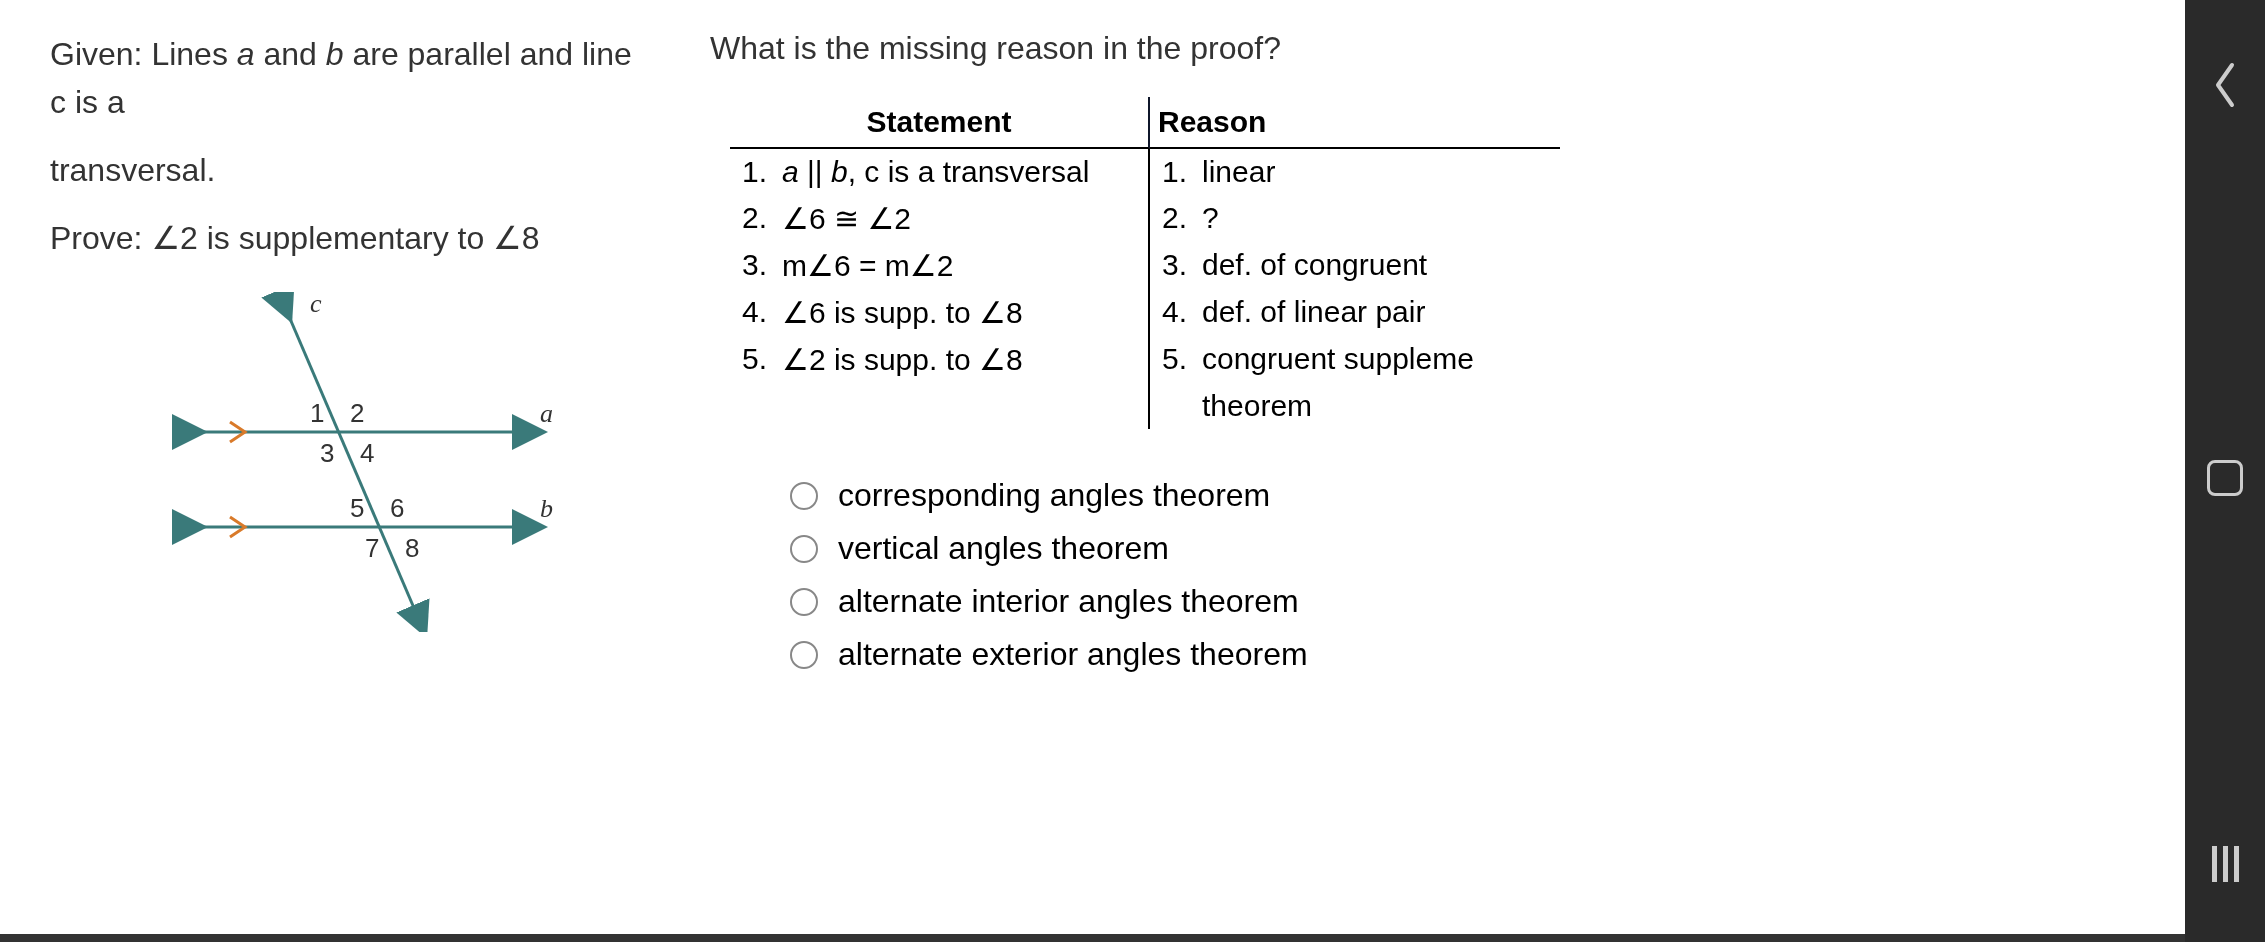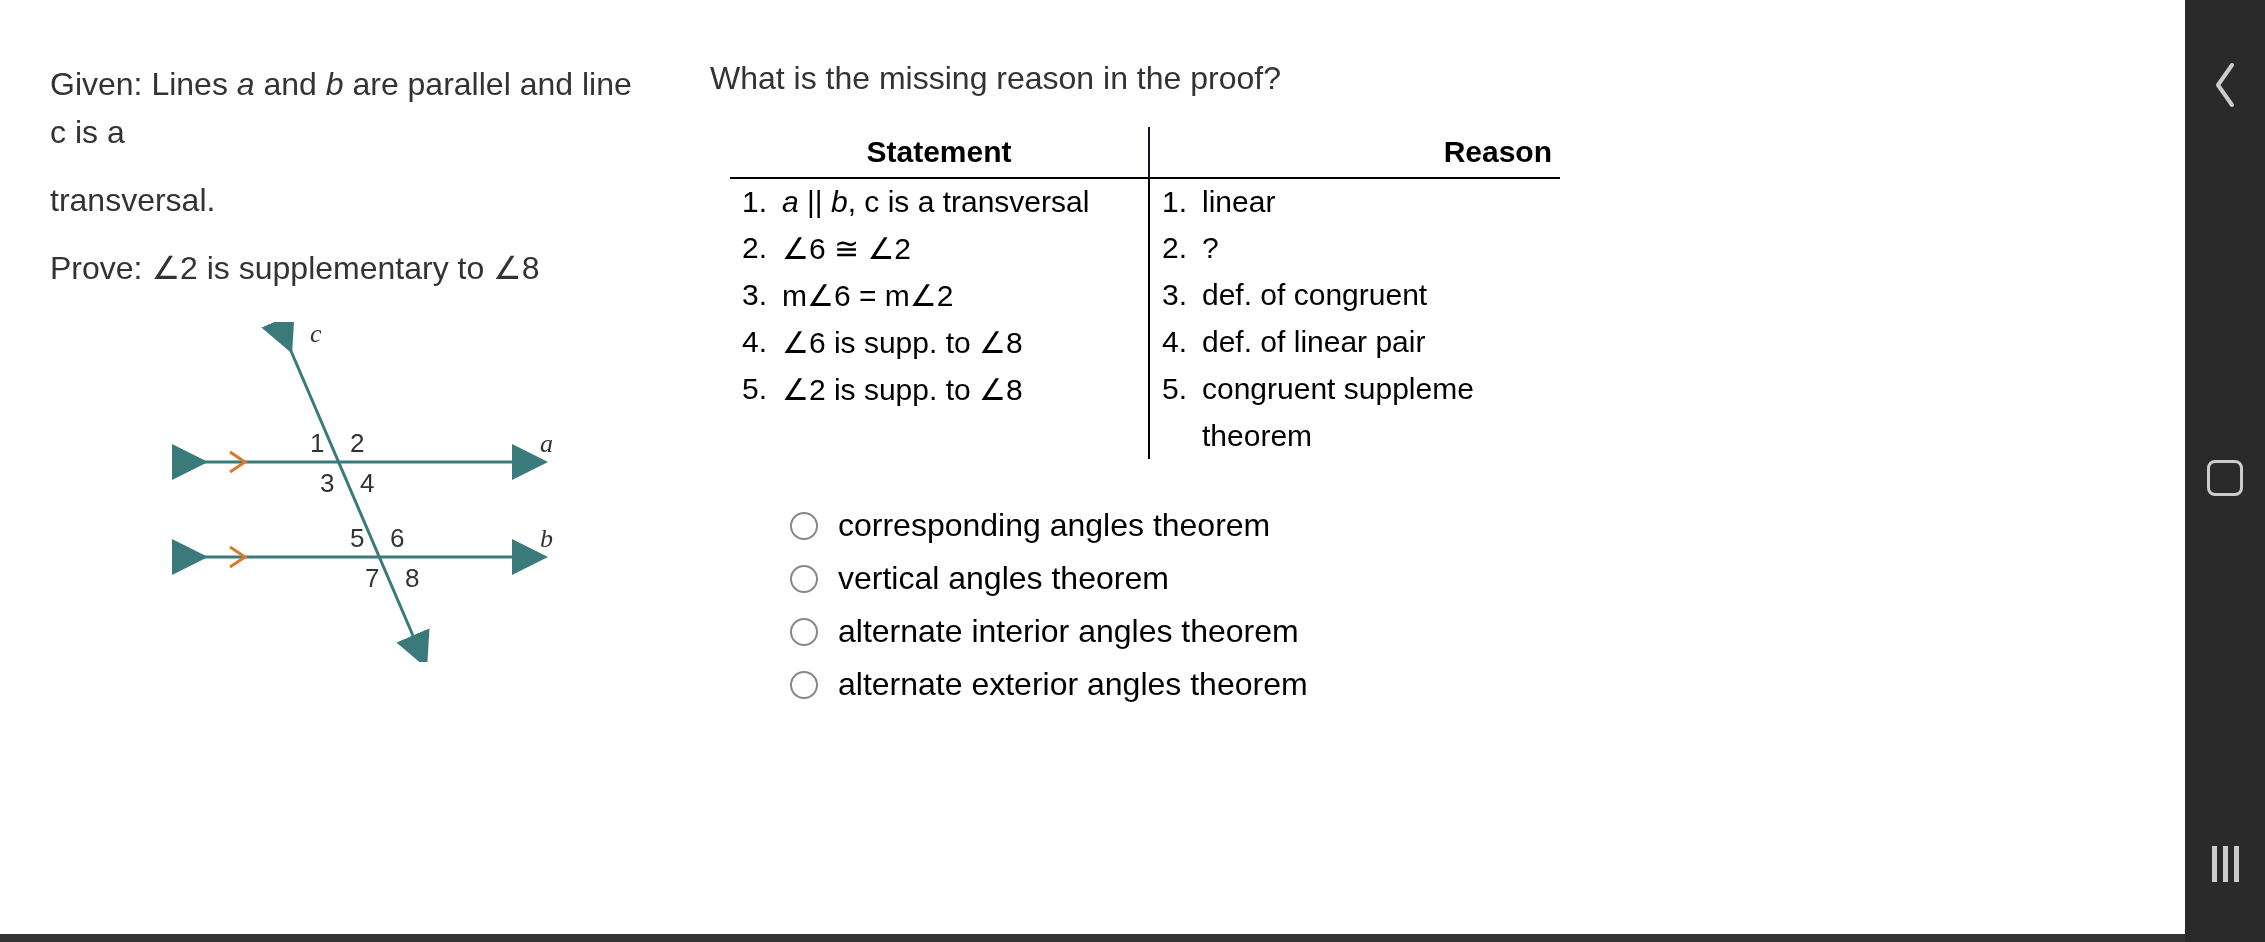--- a/index.html
+++ b/index.html
@@ -10,21 +10,21 @@
     body {
       font-family: Arial, sans-serif;
       background: #fff;
       display: flex;
       height: 942px;
       width: 2265px;
     }
     .main-content {
       flex: 1;
       display: flex;
-      padding: 60px 50px;
+      padding: 30px 50px;
       gap: 60px;
       position: relative;
     }
     .left-column {
       flex: 0 0 600px;
     }
     .right-column {
       flex: 1;
     }
     .problem-text {
@@ -56,21 +56,21 @@
     }
     .th-statement {
       width: 420px;
       text-align: center;
       border-bottom: 2px solid #000;
       border-right: 2px solid #0f172a;
       padding: 8px;
     }
     .th-reason {
       width: 410px;
-      text-align: right;
+      text-align: left;
       border-bottom: 2px solid #000;
       padding: 8px;
     }
     .table-row {
       display: flex;
       font-size: 30px;
     }
     .td-statement {
       width: 420px;
       border-right: 2px solid #000;

